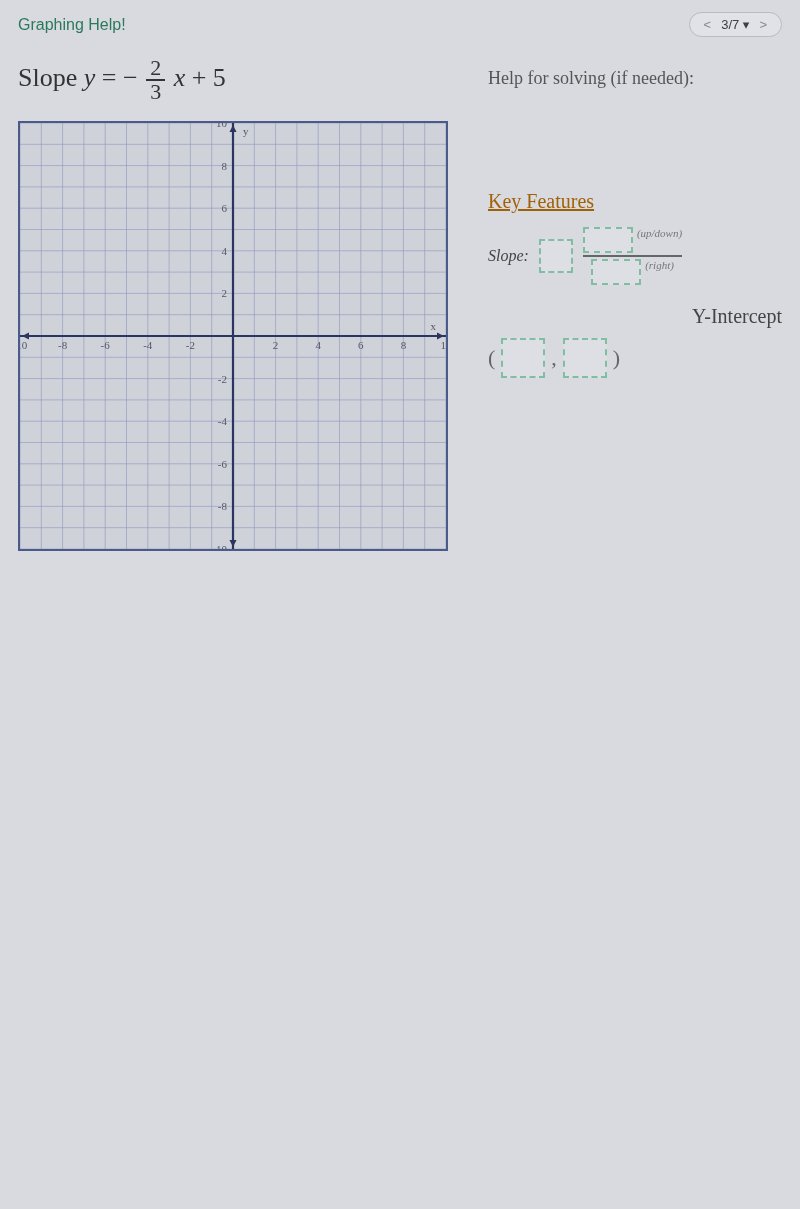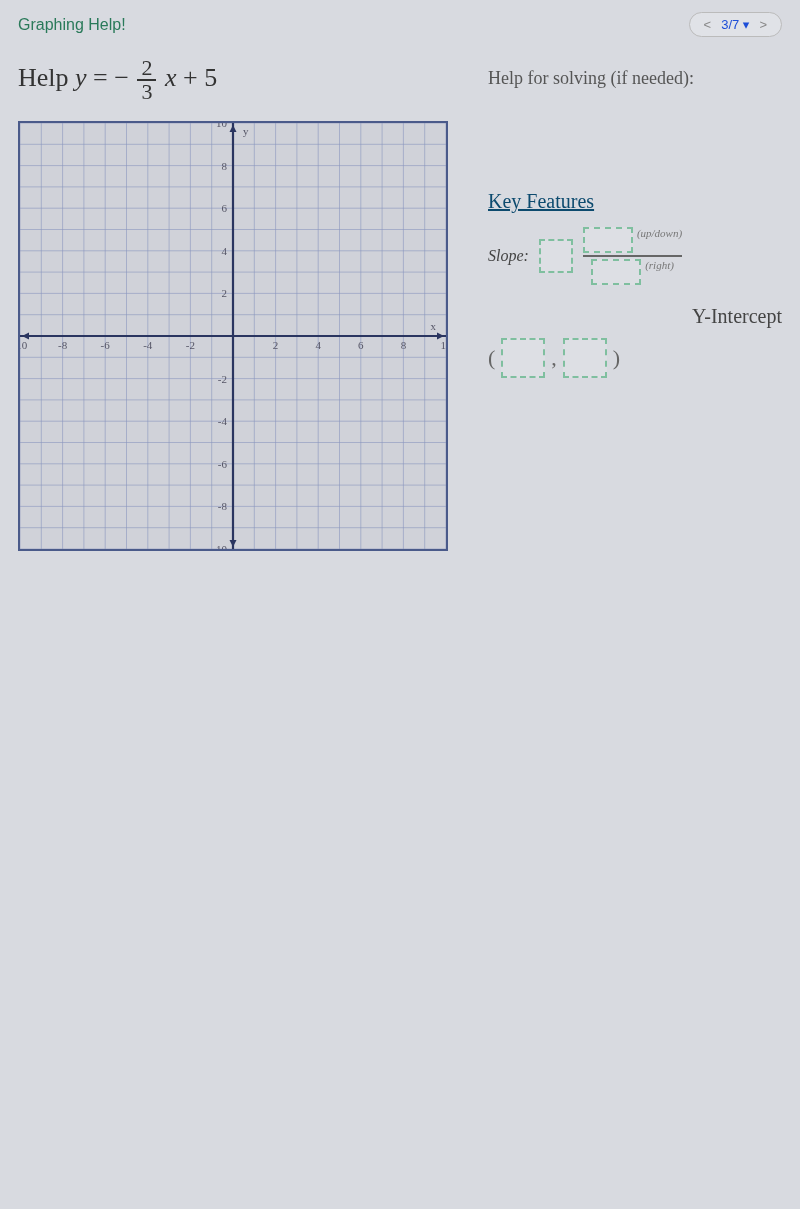--- a/index.html
+++ b/index.html
@@ -35,21 +35,21 @@
       padding: 4px 14px;
       font-family: Arial, sans-serif;
       font-size: 13px;
       color: #666;
       display: flex;
       align-items: center;
       gap: 10px;
       background: #e0e2e7;
     }
     .pager .nav { color: #888; cursor: pointer; }
-    .pager .cur { color: #1d4ed8; }
+    .pager .cur { color: #404040; }
     .columns {
       display: flex;
       gap: 20px;
     }
     .left-col {
       flex: 0 0 450px;
     }
     .right-col {
       flex: 1;
       padding-top: 10px;
@@ -81,21 +81,21 @@
     }
     .grid-wrap svg { display: block; }
     .solve-label {
       color: #555;
       font-size: 18px;
       line-height: 1.3;
       margin-bottom: 100px;
     }
     .kf-title {
       font-size: 20px;
-      color: #0c4a6e;
+      color: #a16207;
       text-decoration: underline;
       margin-bottom: 14px;
     }
     .slope-row {
       display: flex;
       align-items: center;
       gap: 4px;
       margin-bottom: 20px;
     }
     .slope-label {
@@ -150,21 +150,21 @@
     <div class="pager">
       <span class="nav">&lt;</span>
       <span class="cur">3/7 ▾</span>
       <span class="nav">&gt;</span>
     </div>
   </div>
 
   <div class="columns">
     <div class="left-col">
       <div class="prompt">
-        <span>Help </span>
+        <span>Slope </span>
         <span class="fn">y</span>
         <span> = </span>
         <span>−</span>
         <span class="fraction">
           <span class="num">2</span>
           <span class="den">3</span>
         </span>
         <span class="fn">x</span>
         <span> + 5</span>
       </div>

